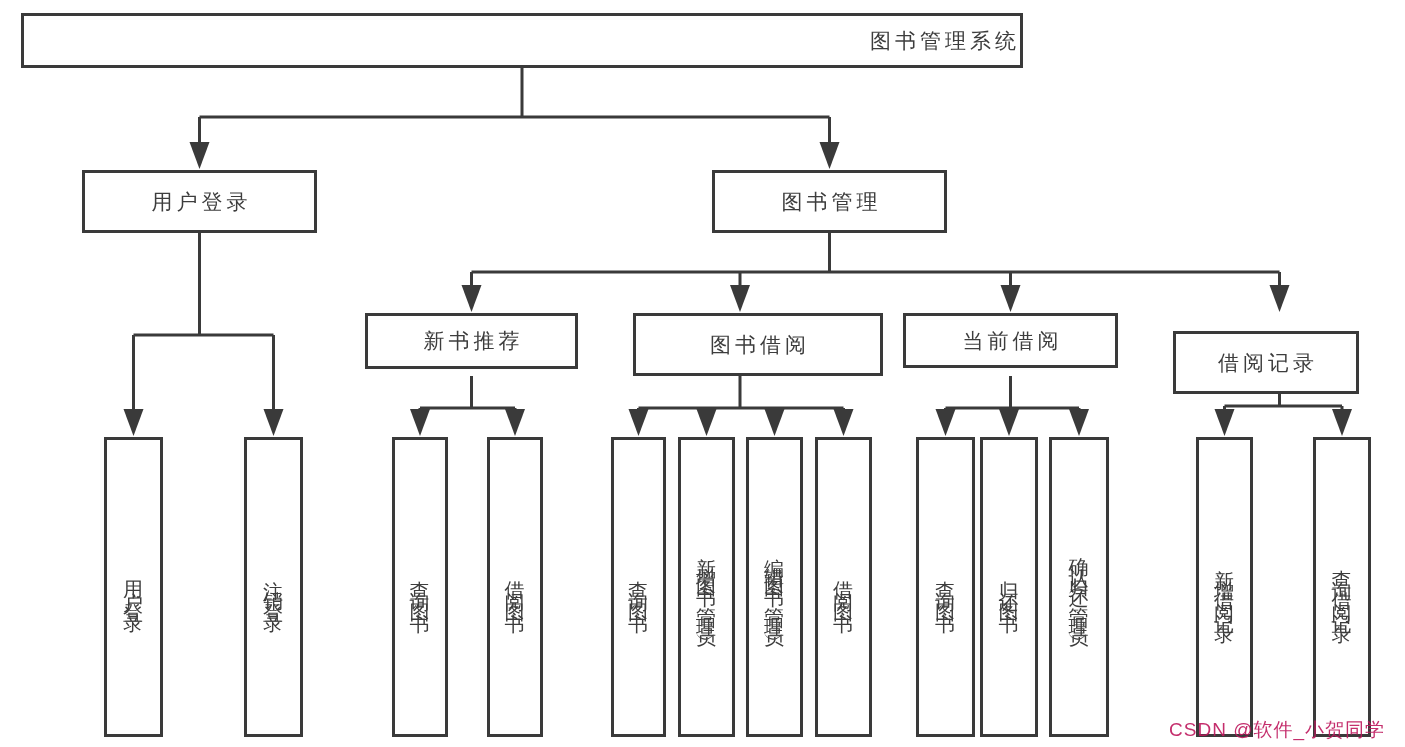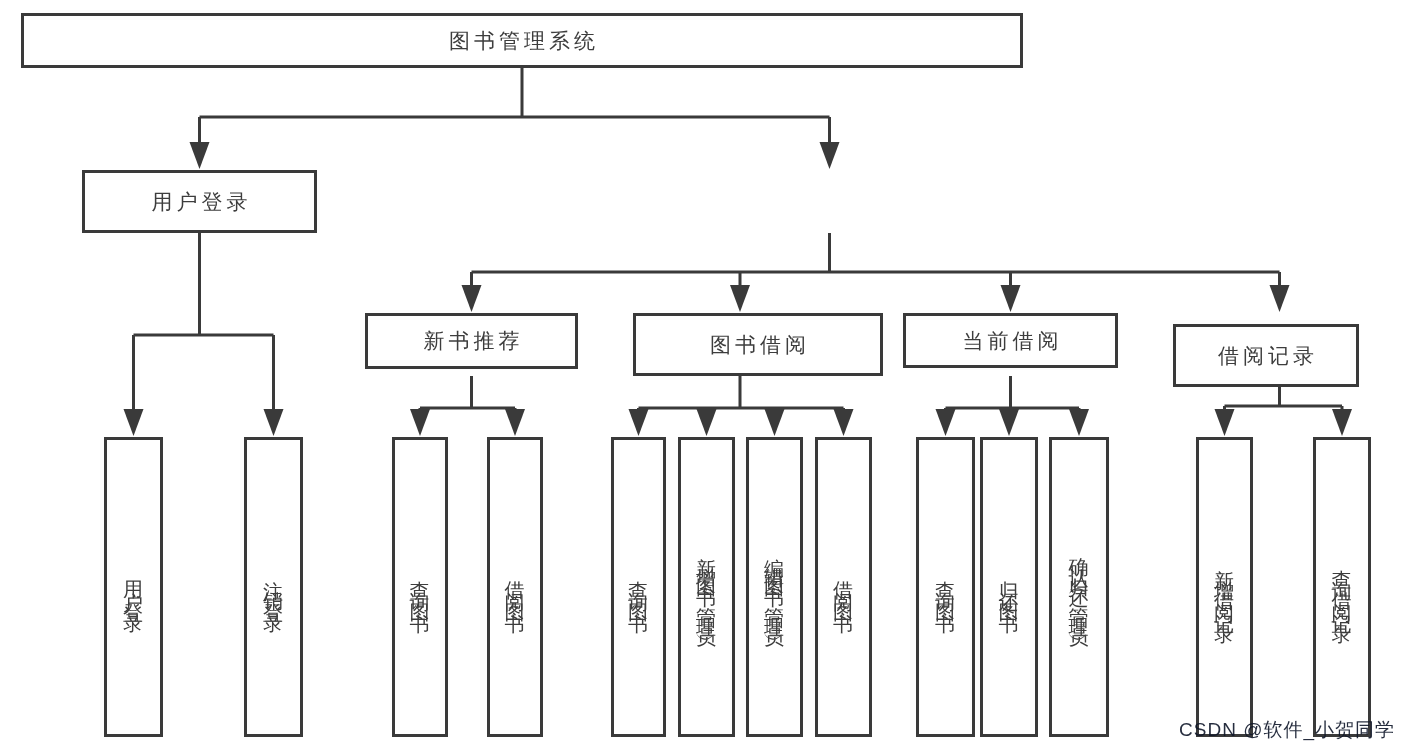--- a/index.html
+++ b/index.html
@@ -26,27 +26,27 @@
     align-items: center;
     justify-content: center;
     z-index: 2;
   }
   .hbox {
     font-size: 21px;
     letter-spacing: 4px;
     white-space: nowrap;
     text-indent: 4px; 
   }
-  #root-box { left: 21px;  top: 13px;  width: 1002px; height: 55px; }
+  #root-box { left: 21px;  top: 13px;  width: 1002px; height: 55px; justify-content: flex-end; }
   #n-login  { left: 82px;  top: 170px; width: 235px;  height: 63px; }
   #n-mgmt   { left: 712px; top: 170px; width: 235px;  height: 63px; }
   #n-newrec { left: 365px; top: 313px; width: 213px;  height: 56px; }
   #n-borrow { left: 633px; top: 313px; width: 250px;  height: 63px; }
   #n-curr   { left: 903px; top: 313px; width: 215px;  height: 55px; }
-  #n-record { left: 1173px;top: 324px; width: 186px;  height: 63px; align-items: center; }
+  #n-record { left: 1173px;top: 331px; width: 186px;  height: 63px; align-items: center; }
   .vbox {
     top: 437px;
     height: 300px;
     writing-mode: vertical-rl;
     text-orientation: mixed;
     font-size: 20px;
     line-height: 1;
     letter-spacing: 11px;
   }
   #l-a1 { left: 104px;  width: 59px; }
@@ -57,25 +57,25 @@
   #l-c2 { left: 678px;  width: 57px; letter-spacing: 10px; }
   #l-c3 { left: 746px;  width: 57px; letter-spacing: 10px; }
   #l-c4 { left: 815px;  width: 57px; }
   #l-d1 { left: 916px;  width: 59px; }
   #l-d2 { left: 980px;  width: 58px; }
   #l-d3 { left: 1049px; width: 60px; letter-spacing: 10px; }
   #l-e1 { left: 1196px; width: 57px; }
   #l-e2 { left: 1313px; width: 58px; }
   #watermark {
     position: absolute;
-    right: 10px;
+    right: 20px;
     bottom: 4px;
     font-size: 19px;
     letter-spacing: 1px;
-    color: #0f172a;
+    color: #be185d;
     opacity: 0.9;
     z-index: 3;
     white-space: nowrap;
   }
 </style>
 </head>
 <body>
 
 <div id="stage">
 
@@ -109,20 +109,23 @@
       <polygon points="1332,409 1352,409 1342,436"></polygon>
     </g>
   </svg>
 
   <div id="root-box" class="box hbox">
     <span>图书管理系统</span>
   </div>
 
   <div id="n-login" class="box hbox">
     <span>用户登录</span>
+  </div>
+  <div id="n-mgmt" class="box hbox">
+    <span>图书管理</span>
   </div>
 
   <div id="n-newrec" class="box hbox">
     <span>新书推荐</span>
   </div>
   <div id="n-borrow" class="box hbox">
     <span>图书借阅</span>
   </div>
   <div id="n-curr" class="box hbox">
     <span>当前借阅</span>

